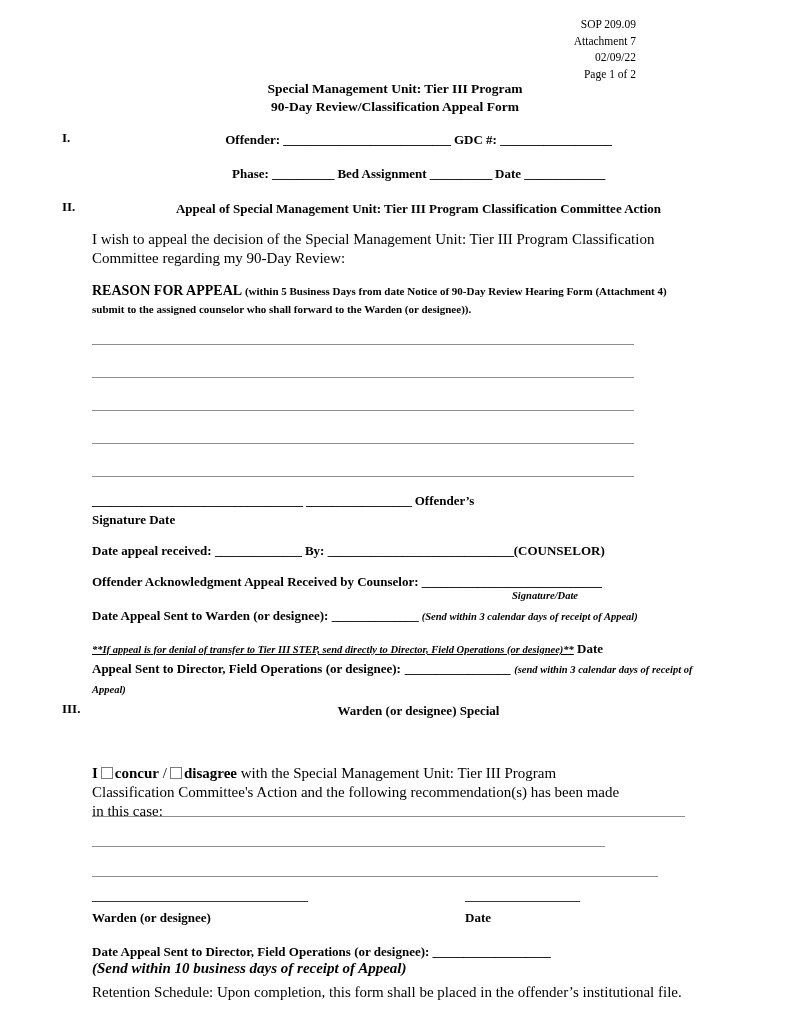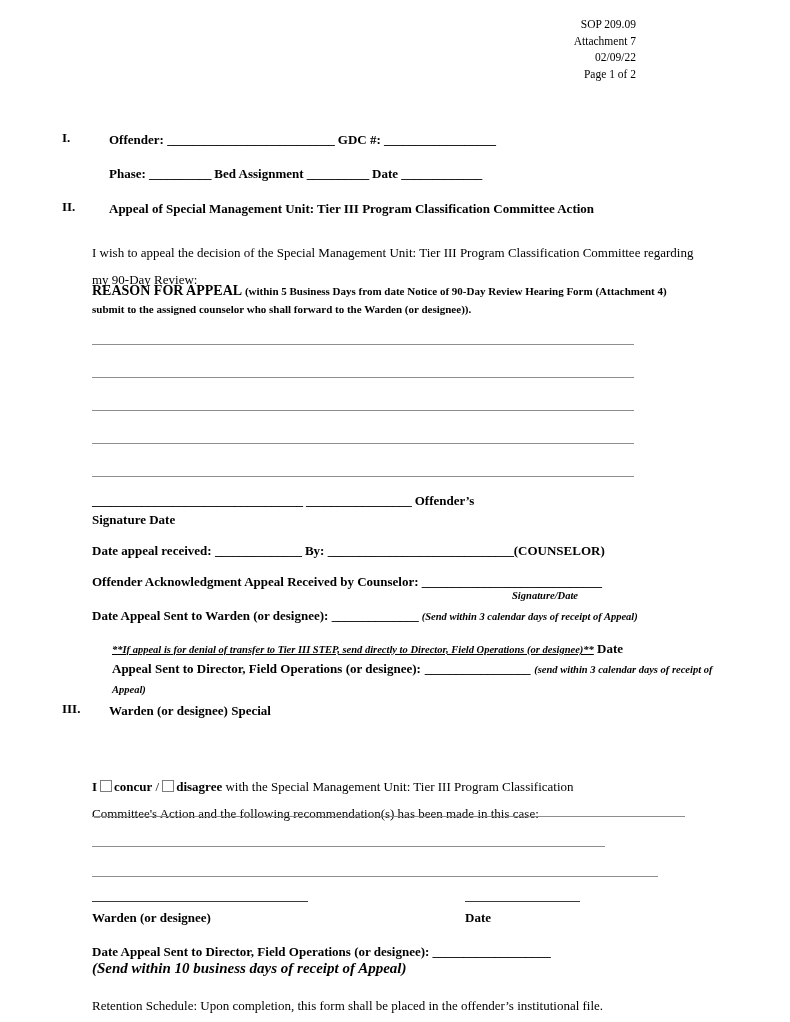--- a/index.html
+++ b/index.html
@@ -51,35 +51,35 @@
   .numeral {
     position: absolute;
     left: 0;
     top: 0;
     width: 30px;
     font-weight: bold;
     font-size: 13px;
   }
   .sec-body {
     margin-left: 47px;
+    text-align: center;
   }
 
   .b { font-weight: bold; }
   .bi { font-weight: bold; font-style: italic; }
   .u  { text-decoration: underline; }
 
   .lbl {
     font-weight: bold;
     font-size: 13px;
     line-height: 20px;
   }
   .txt {
-    font-size: 13px;
-    line-height: 27px;
-    margin-top: 9px;
+    font-size: 15px;
+    line-height: 19px;
   }
   .small-b {
     font-weight: bold;
     font-size: 11px;
   }
   .small-bi {
     font-weight: bold;
     font-style: italic;
     font-size: 10.5px;
   }
@@ -122,20 +122,24 @@
 
 <div id="page">
 
   <div class="doc-header">
     <div>SOP 209.09</div>
     <div>Attachment 7</div>
     <div>02/09/22</div>
     <div>Page 1 of 2</div>
   </div>
 
+  <div class="doc-title">
+    <div>Special Management Unit: Tier III Program</div>
+    <div>90-Day Review/Classification Appeal Form</div>
+  </div>
 
   <div class="section" style="top:130px;">
     <span class="numeral">I.</span>
     <div class="sec-body">
       <div class="lbl" style="white-space:nowrap;">
         <span>Offender:</span>
         <span class="fill">___________________________</span>
         <span>GDC #:</span>
         <span class="fill">__________________</span>
       </div>
@@ -190,21 +194,21 @@
     <span class="fill">_____________________________</span>
   </div>
   <div class="abs small-bi" style="top:590px; left:460px; width:170px; text-align:center;">Signature/Date</div>
 
   <div class="abs lbl" style="top:606px; left:92px; white-space:nowrap;text-align:center;">
     <span>Date Appeal Sent to Warden (or designee):</span>
     <span class="fill">______________</span>
     <span class="small-bi">(Send within 3 calendar days of receipt of Appeal)</span>
   </div>
 
-  <div class="abs" style="top:639px; left:92px; width:604px;margin-left:20px;">
+  <div class="abs" style="top:639px; left:92px; width:604px;">
     <span class="small-bi u">**If appeal is for denial of transfer to Tier III STEP, send directly to Director, Field Operations (or designee)**</span><span class="lbl">&nbsp;</span><span class="lbl">Date</span>
     <div style="line-height:17px;">
       <span class="lbl">Appeal Sent to Director, Field Operations (or designee):</span>
       <span class="lbl fill">_________________</span>
       <span class="small-bi">(send within 3 calendar days of receipt of Appeal)</span>
     </div>
   </div>
 
   <div class="section" style="top:701px;">
     <span class="numeral">III.</span>

